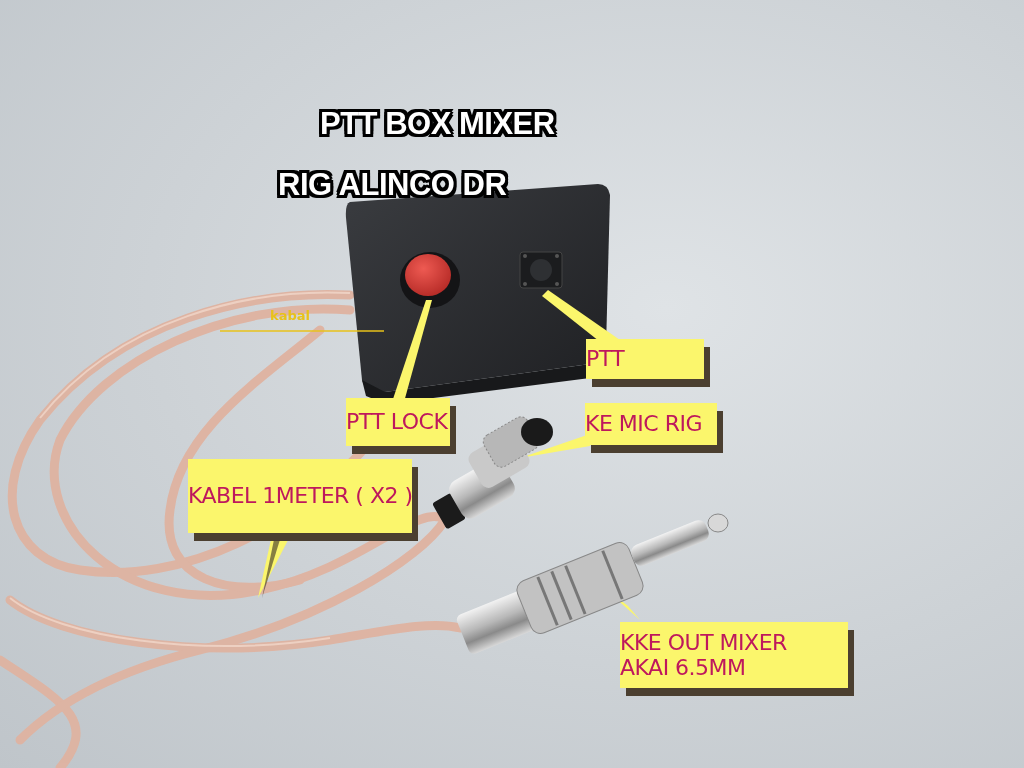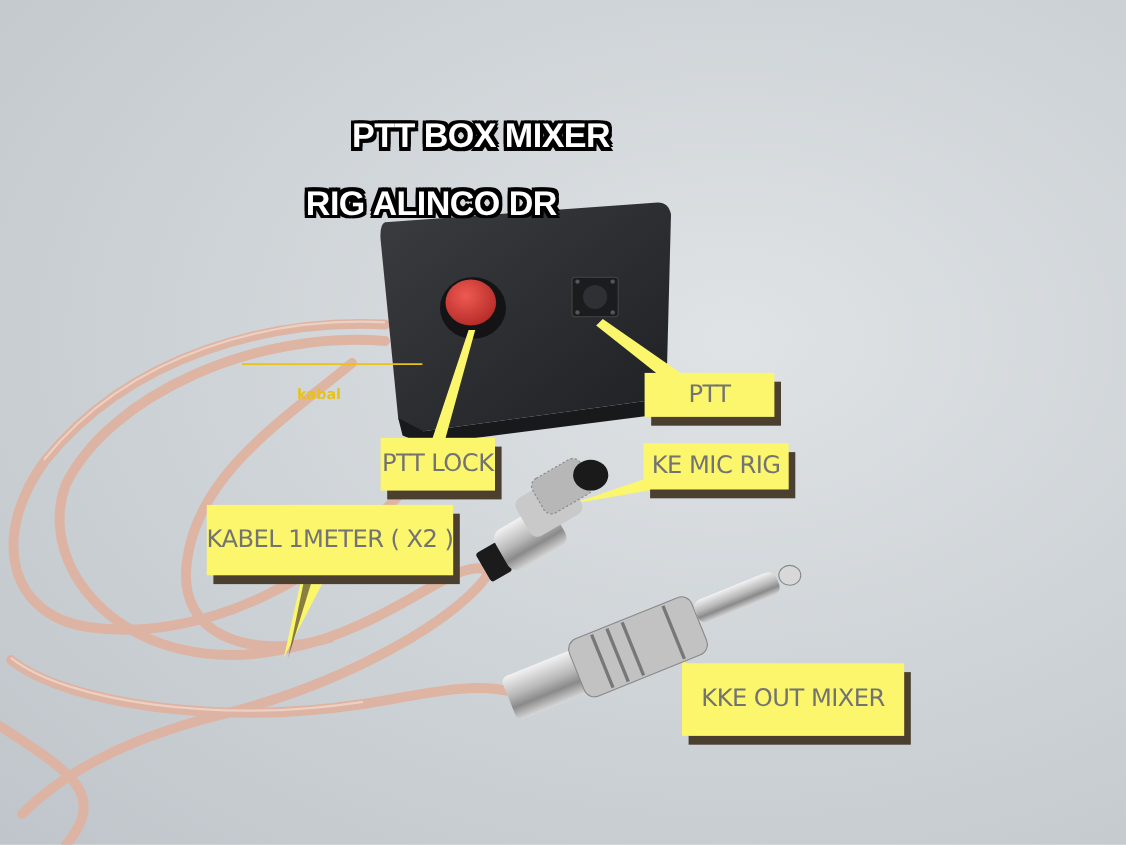--- a/index.html
+++ b/index.html
@@ -17,35 +17,35 @@
       text-shadow:
         -3px -3px 0 #000, 3px -3px 0 #000, -3px 3px 0 #000, 3px 3px 0 #000,
         0 -3px 0 #000, 0 3px 0 #000, -3px 0 0 #000, 3px 0 0 #000,
         -2px -2px 0 #000, 2px 2px 0 #000;
       white-space: nowrap;
     }
     .title-1 { left: 320px; top: 106px; }
     .title-2 { left: 278px; top: 148px; margin-top: 19px; }
 
     .callout {
-      position: absolute; background: #fbf66c; color: #737373;
+      position: absolute; background: #fbf66c; color: #be185d;
       font-family: "DejaVu Sans", sans-serif; font-size: 22px; letter-spacing: -0.5px;
       box-shadow: 6px 8px 0 #4b3f30; white-space: nowrap;
-      display: flex; align-items: center; justify-content: center;
+      display: flex; align-items: flex-start; justify-content: center;
       line-height: 1.15; text-align: center; flex-direction: column;
     }
     .c-ptt { left: 586px; top: 339px; width: 118px; height: 40px; }
     .c-lock { left: 346px; top: 398px; width: 104px; height: 48px; }
     .c-mic { left: 585px; top: 403px; width: 132px; height: 42px; }
-    .c-kabel { left: 188px; top: 459px; width: 224px; height: 64px; }
-    .c-out { left: 620px; top: 603px; width: 202px; height: 66px; }
+    .c-kabel { left: 188px; top: 459px; width: 224px; height: 74px; }
+    .c-out { left: 620px; top: 622px; width: 228px; height: 66px; }
 
     .watermark {
       position: absolute; left: 270px; top: 308px; color: #e8c21a;
-      font-family: "DejaVu Sans", sans-serif; font-weight: bold; font-size: 13px; margin-top: 44px;
+      font-family: "DejaVu Sans", sans-serif; font-weight: bold; font-size: 13px;
     }
   </style>
 </head>
 <body>
 
 <div class="scene">
   <svg class="photo" viewBox="0 0 1024 768">
     <defs>
       <linearGradient id="boxg" x1="0" y1="0" x2="1" y2="1">
         <stop offset="0" stop-color="#3a3c40"></stop>
@@ -132,14 +132,15 @@
     <span>KE MIC RIG</span>
   </div>
   <div class="callout c-lock">
     <span>PTT LOCK</span>
   </div>
   <div class="callout c-kabel">
     <span>KABEL 1METER ( X2 )</span>
   </div>
   <div class="callout c-out">
     <span>KKE OUT MIXER</span>
+    <span>AKAI 6.5MM</span>
   </div>
 </div>
 
 </body></html>

